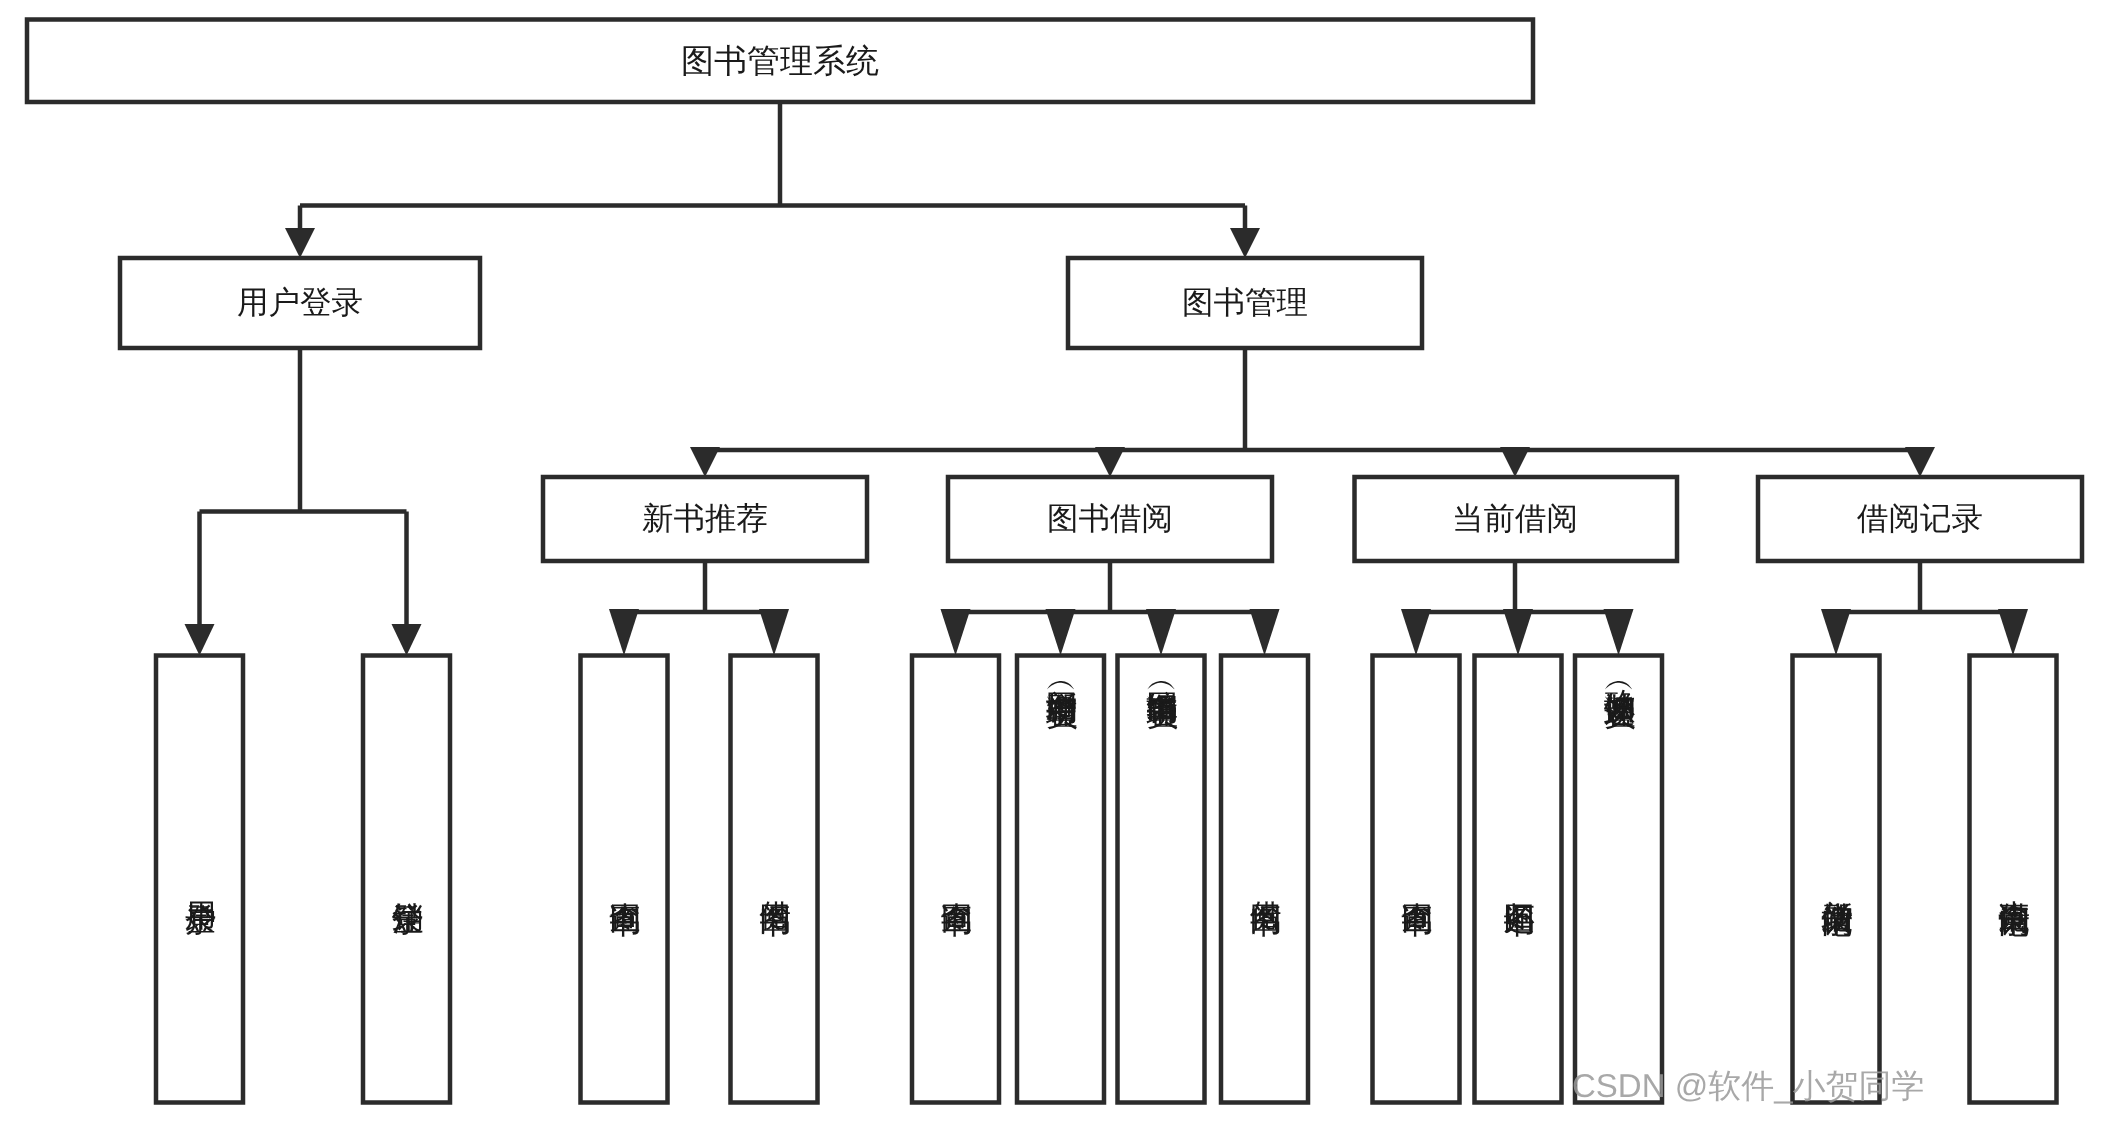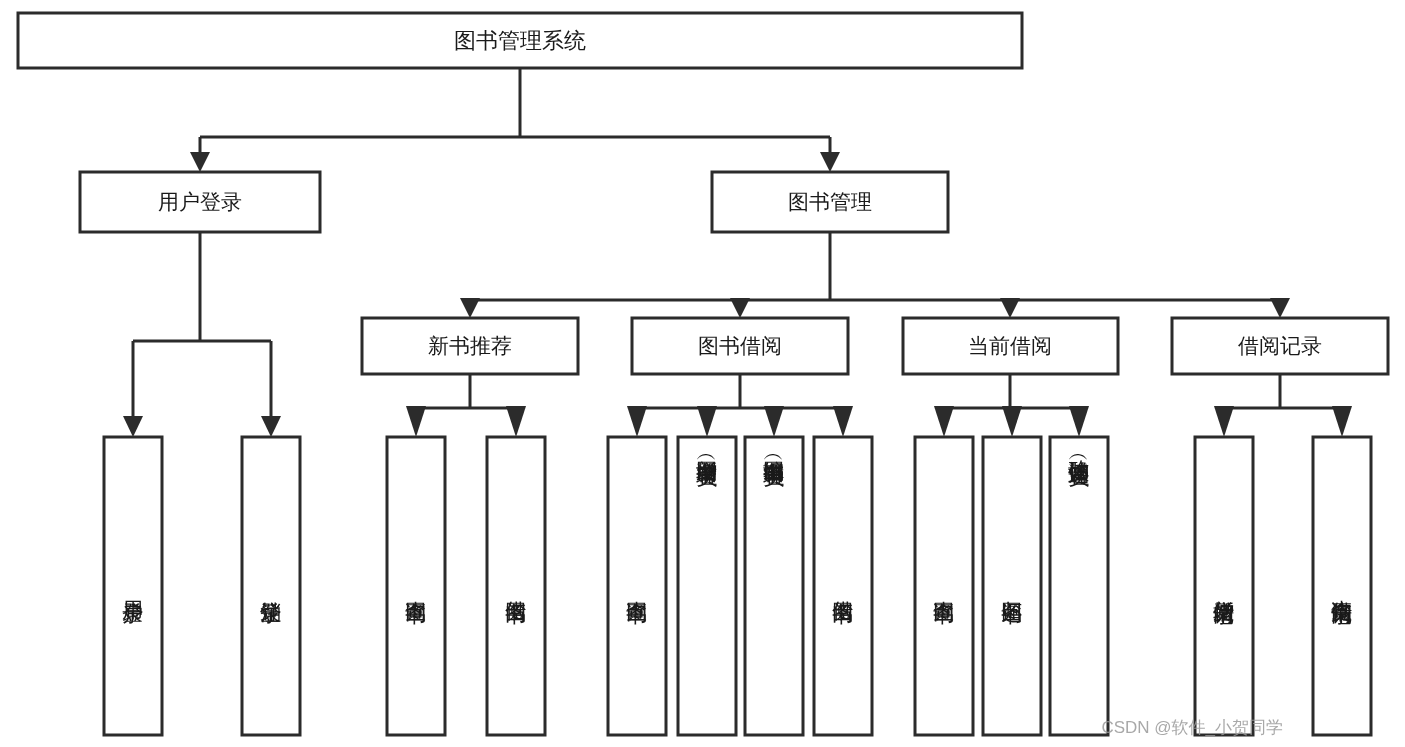--- a/index.html
+++ b/index.html
@@ -71,21 +71,21 @@
     color: #1a1a1a;
     letter-spacing: 1px;
     white-space: nowrap;
     text-align: center;
   }
   .watermark {
     position: absolute;
     right: 12px;
     bottom: 8px;
     font-family: "Liberation Sans", "DejaVu Sans", sans-serif;
-    font-size: 17px;
+    font-size: 22px;
     color: #9a9a9a;
     opacity: 0.85;
     white-space: nowrap;
     pointer-events: none;
   }
 </style>
 </head>
 <body>
 
 <div id="diagram-root">

